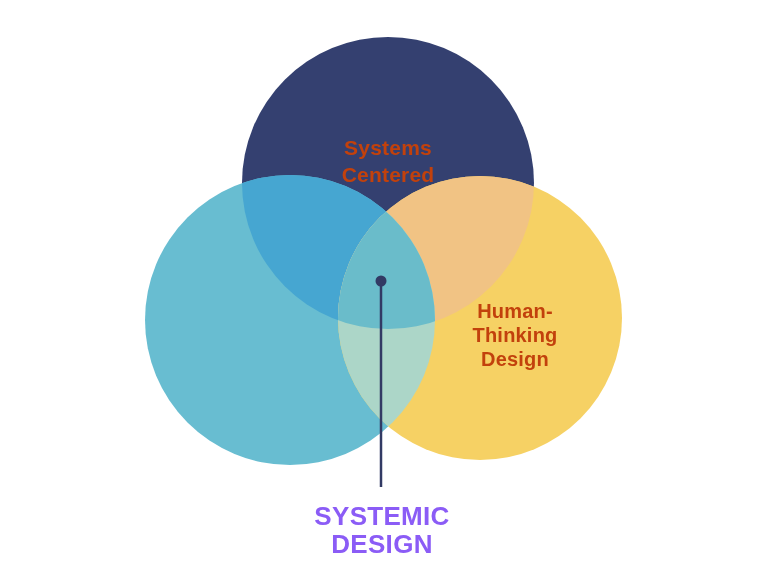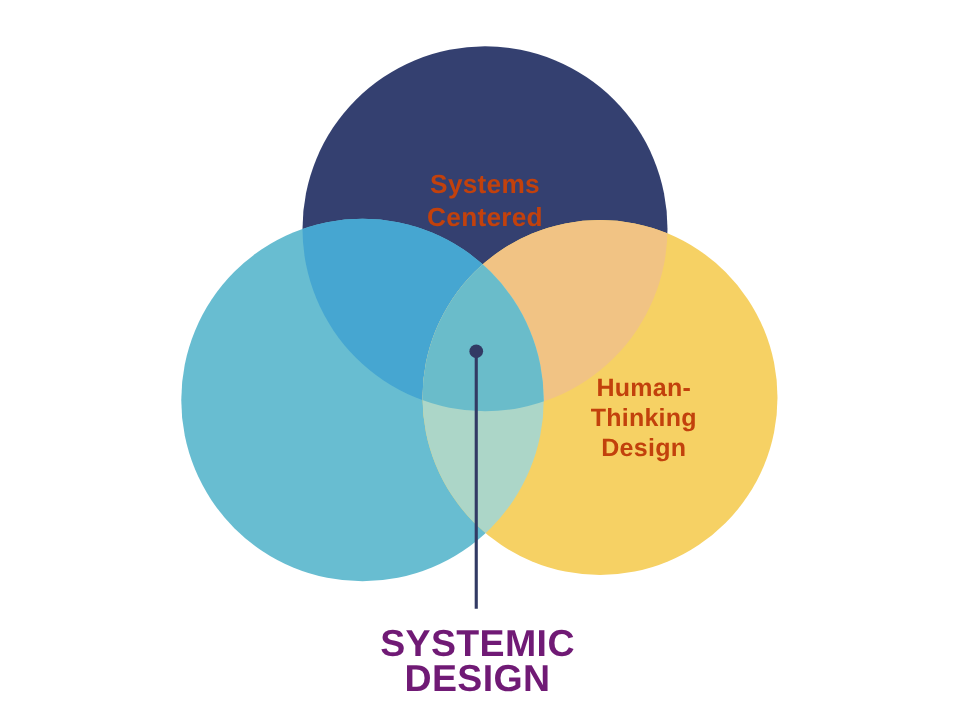--- a/index.html
+++ b/index.html
@@ -48,23 +48,23 @@
     top: 335px;
     line-height: 24px;
     margin-left: 30px;
   }
   .center-title {
     position: absolute;
     left: 382px;
     top: 530px;
     transform: translate(-50%, -50%);
     text-align: center;
-    color: #701a75;
+    color: #8b5cf6;
     font-weight: 700;
-    font-size: 30px;
+    font-size: 26px;
     line-height: 28px;
     letter-spacing: 0.3px;
     white-space: nowrap;
   }
 </style>
 </head>
 <body>
 
 <div class="stage">
 

